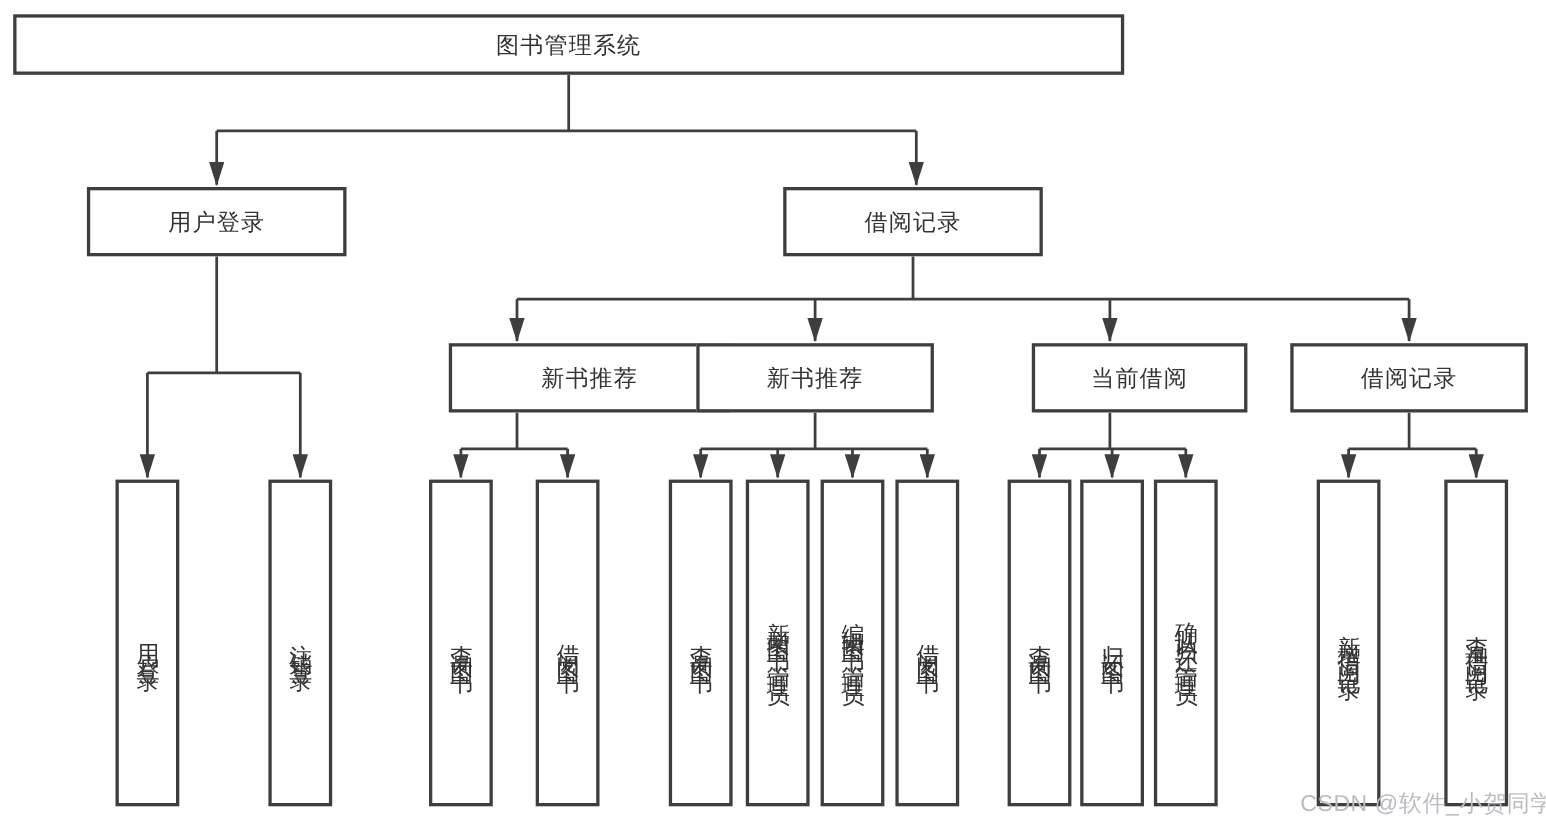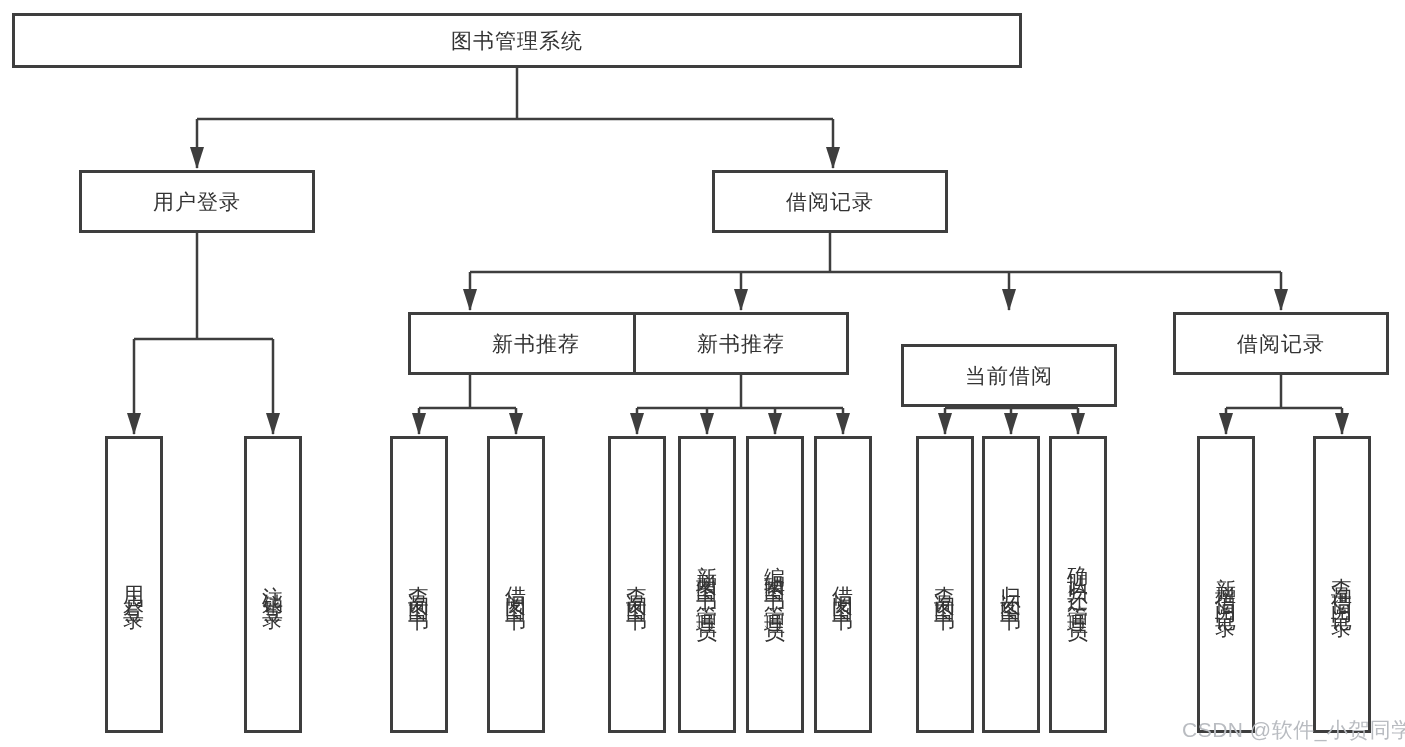--- a/index.html
+++ b/index.html
@@ -94,21 +94,21 @@
     </g>
   </svg>
 
   <div class="node" style="left:12px;top:13px;width:1010px;height:55px;">图书管理系统</div>
 
   <div class="node" style="left:79px;top:170px;width:236px;height:63px;">用户登录</div>
   <div class="node" style="left:712px;top:170px;width:236px;height:63px;">借阅记录</div>
 
   <div class="node" style="left:380px;top:312px;width:256px;height:63px;margin-left:28px;">新书推荐</div>
   <div class="node" style="left:633px;top:312px;width:216px;height:63px;">新书推荐</div>
-  <div class="node" style="left:901px;top:312px;width:216px;height:63px;margin-top:32px;">当前借阅</div>
+  <div class="node" style="left:938px;top:312px;width:196px;height:63px;">当前借阅</div>
   <div class="node" style="left:1173px;top:312px;width:216px;height:63px;">借阅记录</div>
 
   <div class="node vnode" style="left:105px;top:436px;width:58px;height:297px;">用户登录</div>
   <div class="node vnode" style="left:244px;top:436px;width:58px;height:297px;">注销登录</div>
 
   <div class="node vnode" style="left:390px;top:436px;width:58px;height:297px;">查询图书</div>
   <div class="node vnode" style="left:487px;top:436px;width:58px;height:297px;">借阅图书</div>
 
   <div class="node vnode" style="left:608px;top:436px;width:58px;height:297px;">查询图书</div>
   <div class="node vnode" style="left:678px;top:436px;width:58px;height:297px;">新增图书（管理员）</div>

